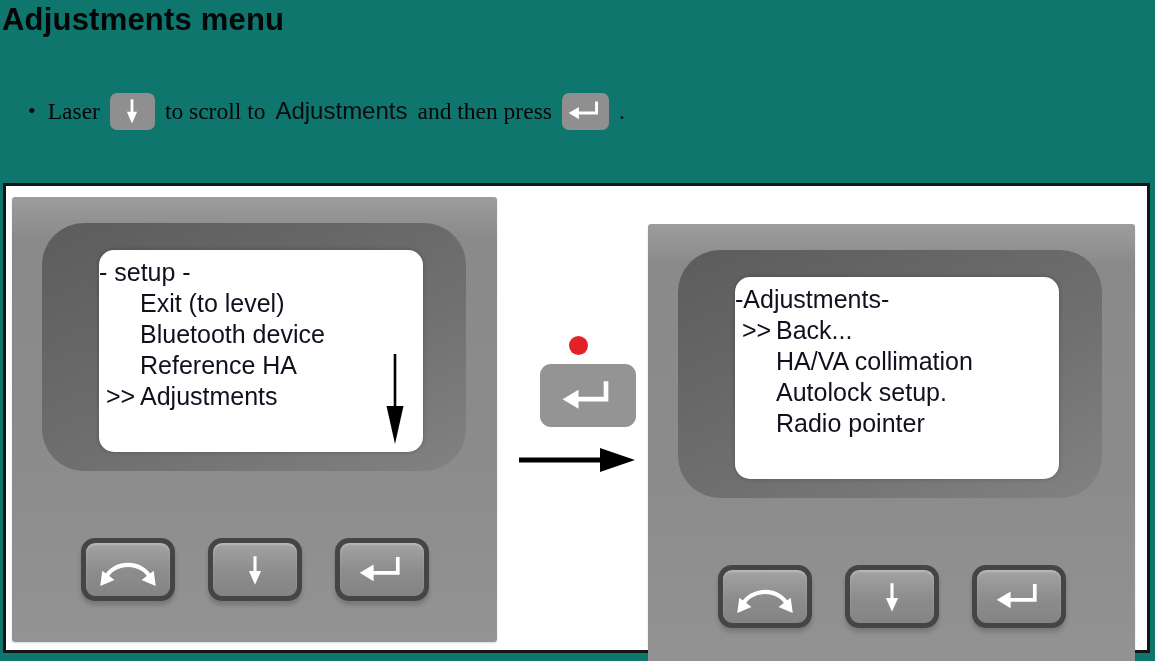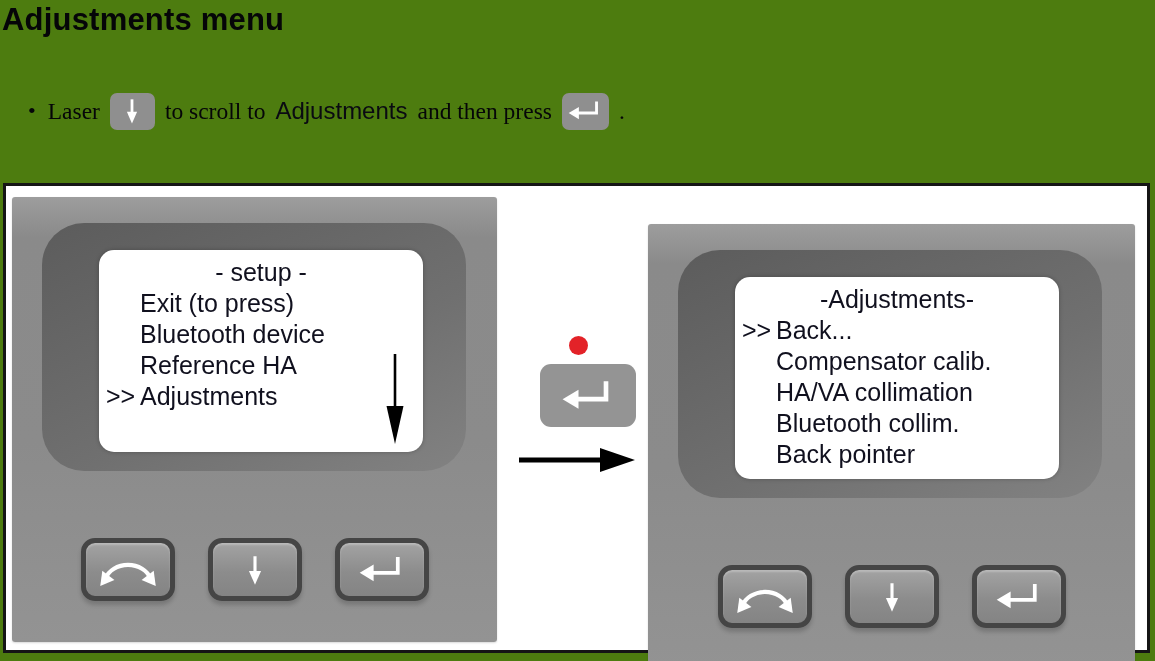--- a/index.html
+++ b/index.html
@@ -1,17 +1,17 @@
 <!DOCTYPE html>
 <html><head>
 <meta charset="utf-8">
 <style>
   html,body { margin:0; padding:0; background:#ffffff; }
   .page {
-    position:relative; width:1155px; height:661px; background:#4d7c0f;
+    position:relative; width:1155px; height:661px; background:#0f766e;
     font-family:"Liberation Serif", serif; color:#000; overflow:hidden;
   }
   
   .h1 {
     position:absolute; left:2px; top:0px;
     font-family:"Liberation Sans", sans-serif; font-weight:700;
     font-size:31px; line-height:40px; color:#050508; letter-spacing:0.2px;
   }
   .intro {
     position:absolute; left:3px; top:52px;
@@ -49,21 +49,21 @@
     background:linear-gradient(155deg,#5c5c5c 0%,#666666 30%,#707070 60%,#828282 100%);
   }
   .screen {
     position:absolute; left:87px; top:53px; width:324px; height:202px;
     background:#ffffff; border-radius:15px; box-sizing:border-box;
     padding-top:7px;
     font-family:"Liberation Sans", sans-serif; font-size:25px;
     line-height:31px; color:#10101e;
     box-shadow:0 0 4px rgba(0,0,0,0.25);
   }
-  .screen-title { text-align:center; }
+  .screen-title { text-align:left; }
   .menu-row { display:flex; }
   .menu-marker { flex:none; width:34px; padding-left:7px; white-space:pre; }
   .menu-label  { white-space:nowrap; }
   .scroll-arrow { position:absolute; right:16px; top:102px; width:24px; height:94px; }
   .keys-row {
     position:absolute; left:0; right:0; bottom:41px;
     display:flex; justify-content:center; gap:33px;
   }
   .dev-btn {
     width:94px; height:63px; box-sizing:border-box;
@@ -115,21 +115,21 @@
   </div>
 
   <div class="figure">
 
     <div class="device left">
       <div class="recess"></div>
       <div class="screen">
         <div class="screen-title">- setup -</div>
         <div class="menu-row">
           <span class="menu-marker"></span>
-          <span class="menu-label">Exit (to press)</span>
+          <span class="menu-label">Exit (to level)</span>
         </div>
         <div class="menu-row">
           <span class="menu-marker"></span>
           <span class="menu-label">Bluetooth device</span>
         </div>
         <div class="menu-row">
           <span class="menu-marker"></span>
           <span class="menu-label">Reference HA</span>
         </div>
         <div class="menu-row">
@@ -183,33 +183,32 @@
     <div class="device right">
       <div class="recess"></div>
       <div class="screen">
         <div class="screen-title">-Adjustments-</div>
         <div class="menu-row">
           <span class="menu-marker">&gt;&gt;</span>
           <span class="menu-label">Back...</span>
         </div>
         <div class="menu-row">
           <span class="menu-marker"></span>
-          <span class="menu-label">Compensator calib.</span>
         </div>
         <div class="menu-row">
           <span class="menu-marker"></span>
           <span class="menu-label">HA/VA collimation</span>
         </div>
         <div class="menu-row">
           <span class="menu-marker"></span>
-          <span class="menu-label">Bluetooth collim.</span>
-        </div>
-        <div class="menu-row">
-          <span class="menu-marker"></span>
-          <span class="menu-label">Back pointer</span>
+          <span class="menu-label">Autolock setup.</span>
+        </div>
+        <div class="menu-row">
+          <span class="menu-marker"></span>
+          <span class="menu-label">Radio pointer</span>
         </div>
       </div>
       <div class="keys-row">
         <div class="dev-btn">
           <svg width="62" height="37" viewBox="0 0 60 36">
             <path d="M8 27 A 23 19 0 0 1 52 27" fill="none" stroke="#ffffff" stroke-width="4"></path>
             <polygon points="3,34 16.8,28.3 5,19.1" fill="#ffffff"></polygon>
             <polygon points="57,34 43.2,28.3 55,19.1" fill="#ffffff"></polygon>
           </svg>
         </div>

